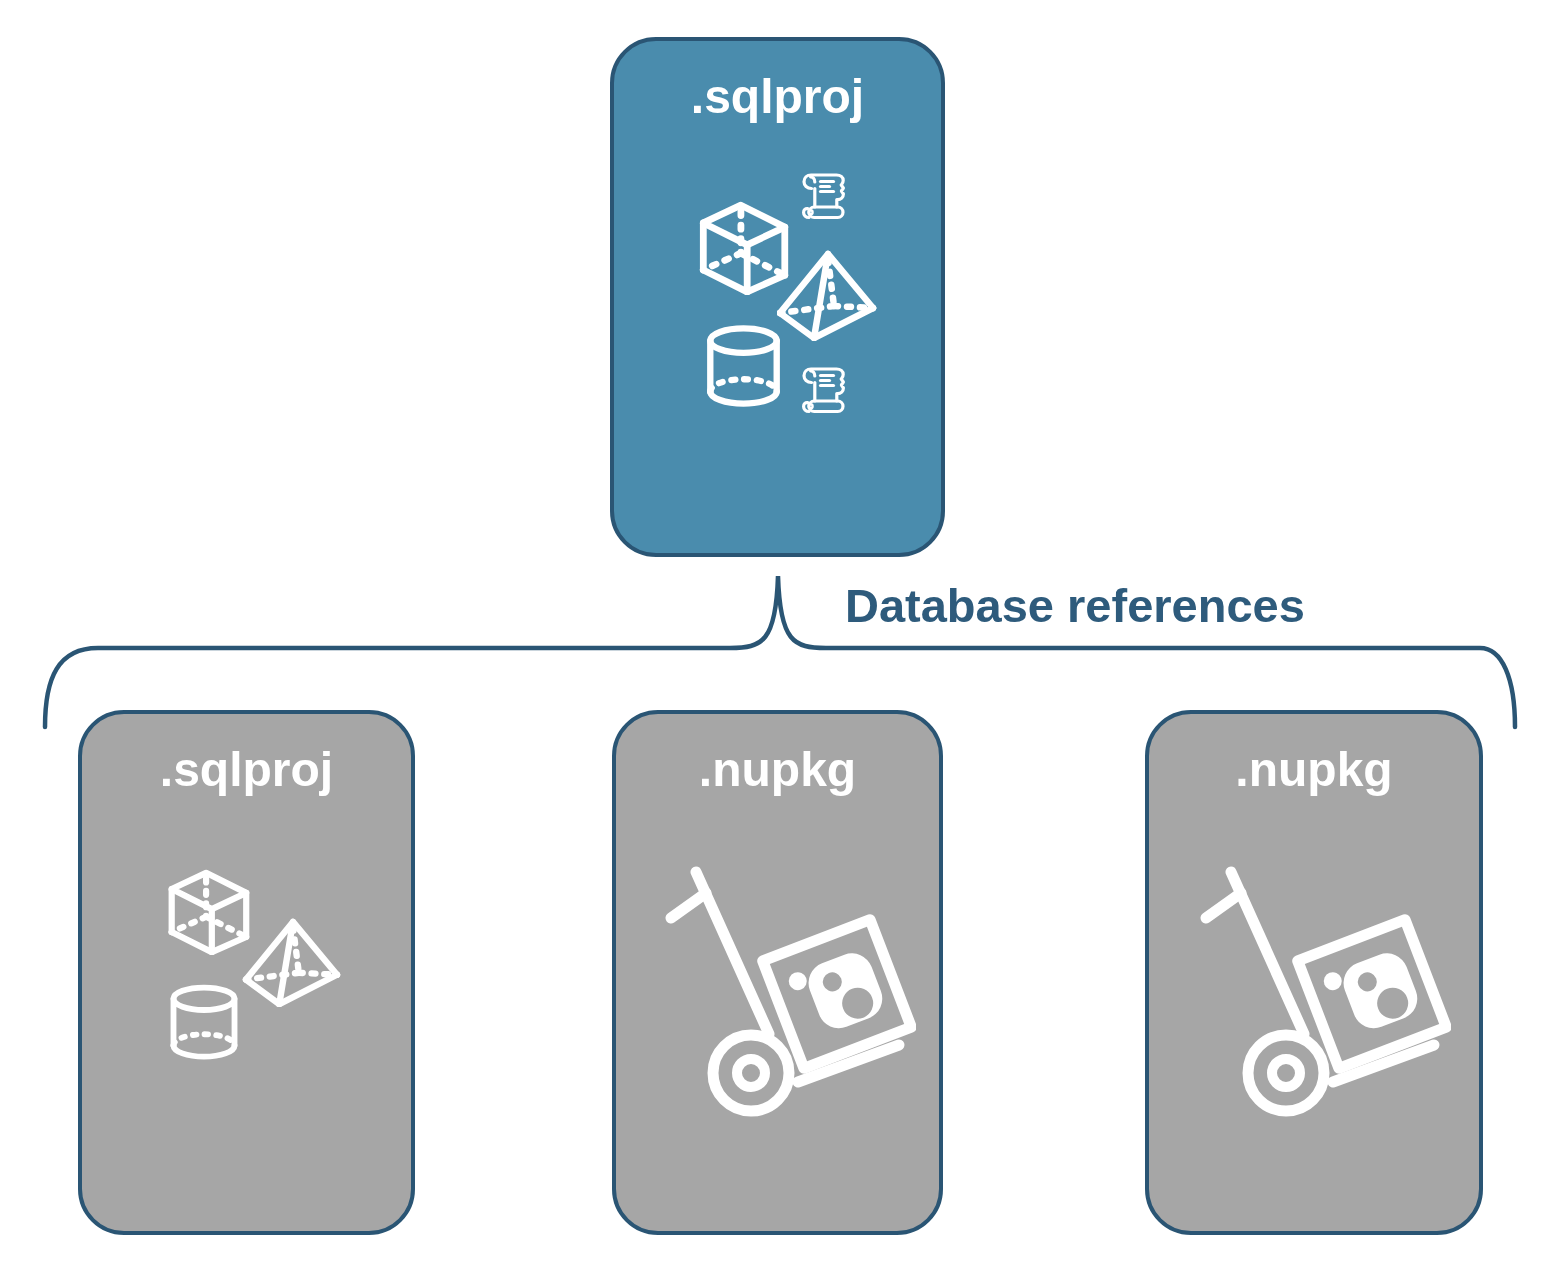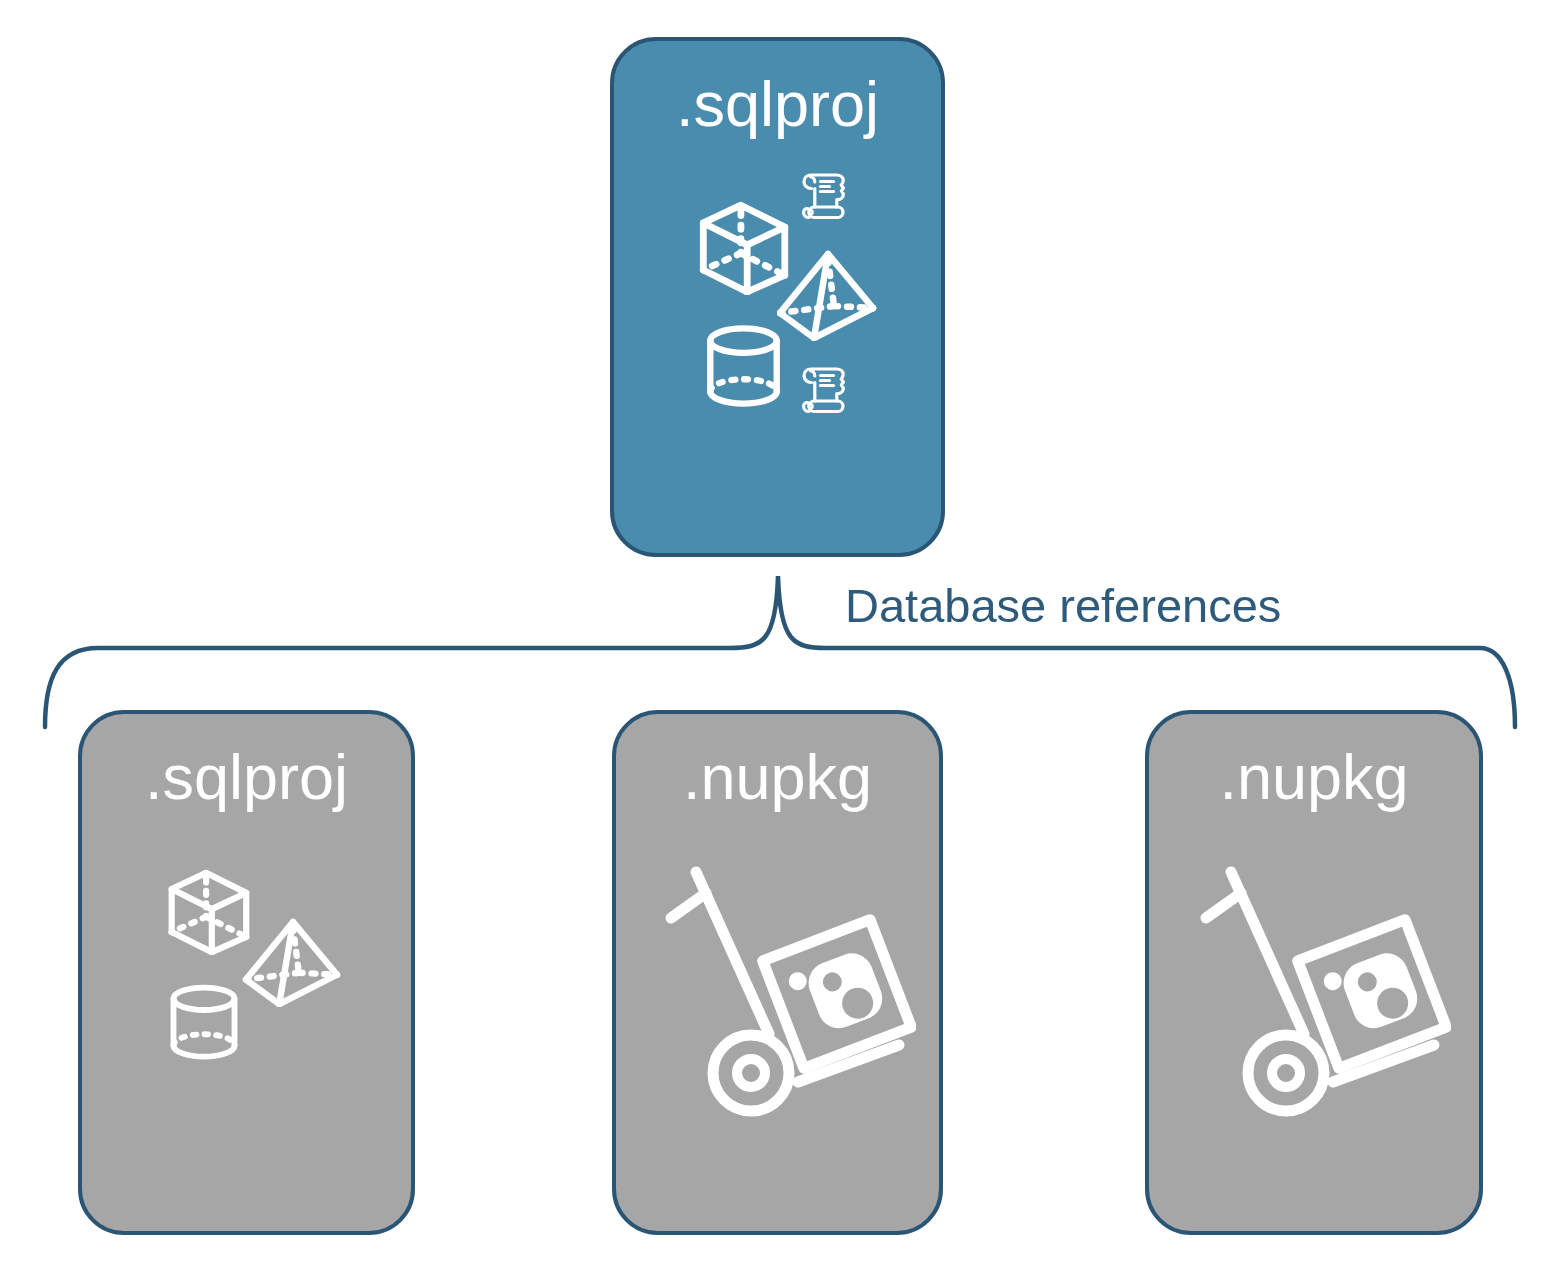--- a/index.html
+++ b/index.html
@@ -9,34 +9,34 @@
     font-family:"Liberation Sans",sans-serif;
   }
   .card{
     position:absolute;border:4.5px solid var(--outline,#2A5574);
     border-radius:46px;box-sizing:border-box;
   }
   .card.primary{background:var(--primary_fill,#4A8CAD);}
   .card.secondary{background:var(--secondary_fill,#A6A6A6);}
   .card-title{
     position:absolute;top:32px;left:0;right:0;text-align:center;
-    font-weight:400;font-size:63px;line-height:1;
+    font-weight:700;font-size:48px;line-height:1;
     color:var(--icon_color,#ffffff);
   }
   .icon{position:absolute;color:var(--icon_color,#ffffff);}
   .icon svg{display:block;width:100%;height:100%;}
   .wire{fill:none;stroke:currentColor;stroke-width:6.5;stroke-linecap:round;stroke-linejoin:round;}
   .wire.dash{stroke-dasharray:4 9;}
   .thin{fill:none;stroke:currentColor;stroke-width:3.2;stroke-linecap:round;stroke-linejoin:round;}
   .dollyline{fill:none;stroke:currentColor;stroke-width:11;stroke-linecap:round;stroke-linejoin:round;}
   .hole{fill:var(--secondary_fill,#A6A6A6);}
   #brace{position:absolute;left:40px;top:550px;color:var(--outline,#2A5574);}
   #brace-label{
     position:absolute;left:845px;top:580px;
-    font-weight:400;font-size:47px;line-height:1.1;
+    font-weight:700;font-size:47px;line-height:1.1;
     color:var(--label_text,#2E5B7C);white-space:nowrap;
   }
 </style>
 </head>
 <body>
 
 <div id="canvas">
 
   <div class="card primary" style="left:610px;top:37px;width:335px;height:520px;">
     <div class="card-title">.sqlproj</div>

